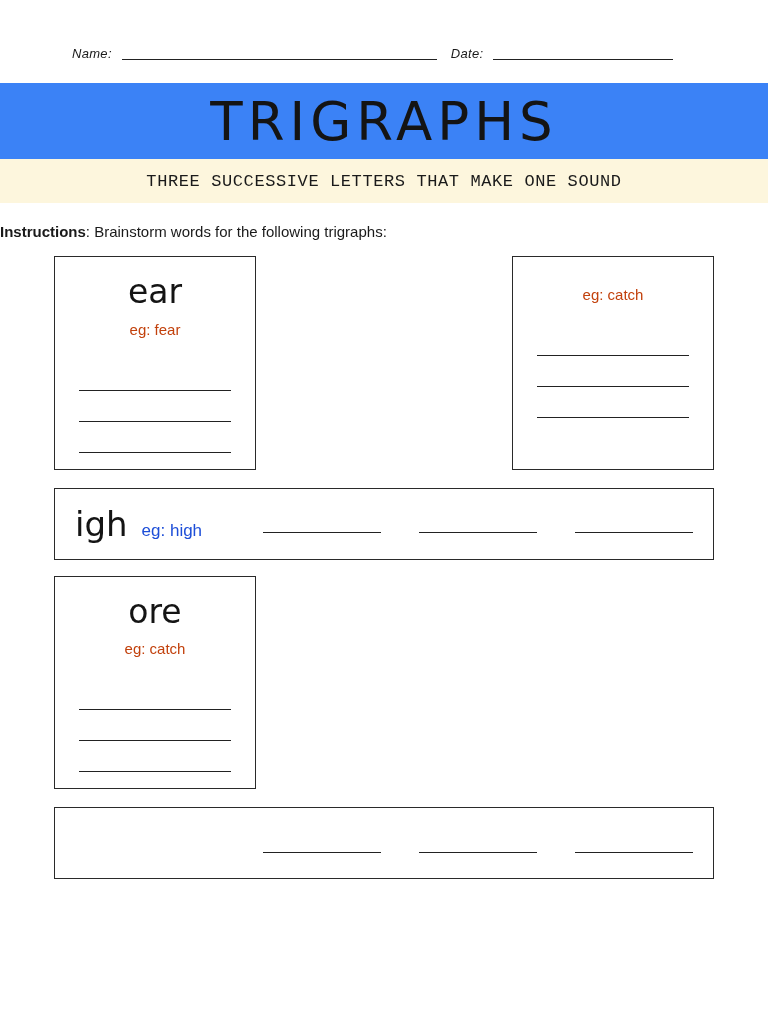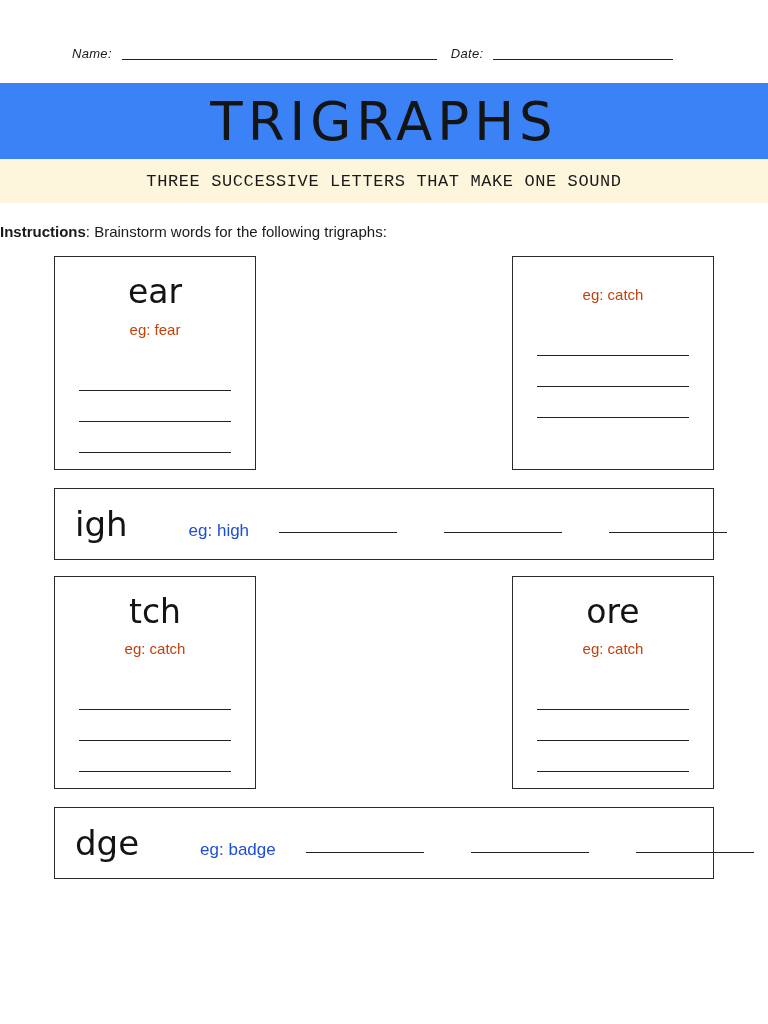--- a/index.html
+++ b/index.html
@@ -177,21 +177,21 @@
     gap: 38px;
     margin-left: 30px;
     padding-bottom: 2px;
   }
   .wide-lines .ln {
     width: 118px;
     border-bottom: 1.3px solid #222;
     height: 20px;
   }
 
-  .stack { position: relative; z-index: 1; gap: 47px; }
+  .stack { position: relative; z-index: 1; }
 </style>
 </head>
 <body>
 
 <div class="meta-row">
   <span class="meta-label">Name:</span>
   <span class="meta-line name"></span>
   <span class="meta-gap"></span>
   <span class="meta-label">Date:</span>
   <span class="meta-line date"></span>
@@ -248,52 +248,37 @@
         <div class="ln"></div>
         <div class="ln"></div>
         <div class="ln"></div>
       </div>
     </div>
   </div>
 
   <div class="row-three">
 
 
-    <div class="card">
-      <div class="card-wrap">
-        <div class="card-title">tch</div>
-        <div class="card-eg">eg: catch</div>
-        <div class="card-lines">
-          <div class="ln"></div>
-          <div class="ln"></div>
-          <div class="ln"></div>
-        </div>
-      </div>
-    </div>
 
     <div class="card">
       <div class="card-wrap">
         <div class="card-title">ore</div>
         <div class="card-eg">eg: catch</div>
         <div class="card-lines">
           <div class="ln"></div>
           <div class="ln"></div>
           <div class="ln"></div>
         </div>
       </div>
     </div>
 
   </div>
 
   <div class="row-wide">
     <div class="wide-card">
-      <div class="stack" style="display:flex;align-items:baseline;">
-        <span class="wide-title">dge</span>
-        <span class="wide-eg">eg: badge</span>
-      </div>
       <div class="wide-lines stack">
         <div class="ln"></div>
         <div class="ln"></div>
         <div class="ln"></div>
       </div>
     </div>
   </div>
 
 </div>
 

